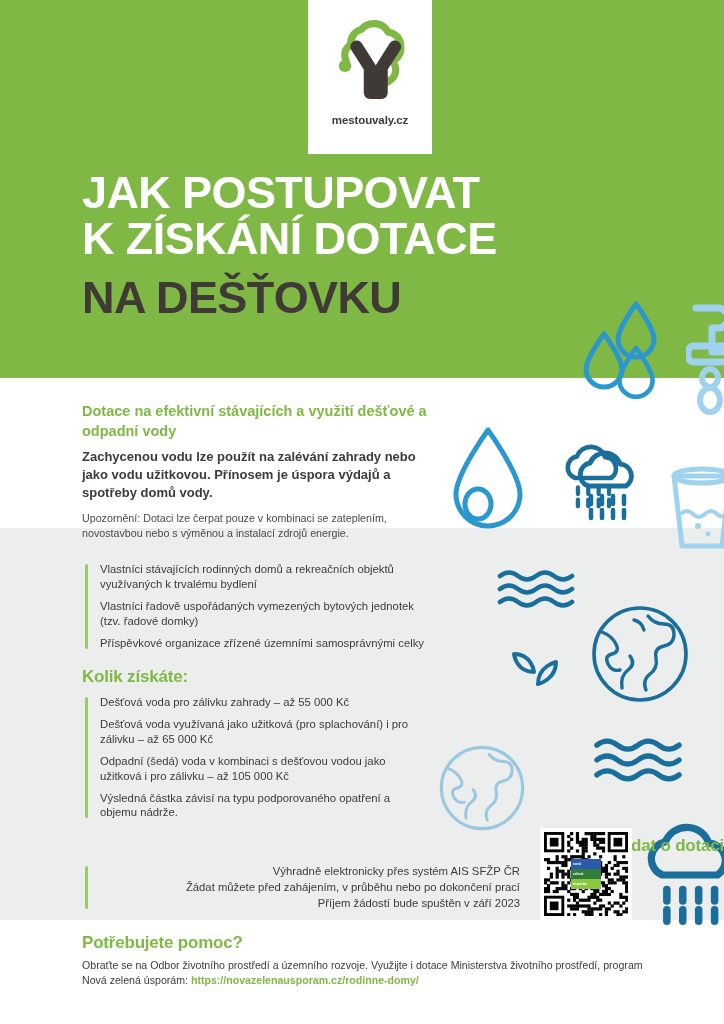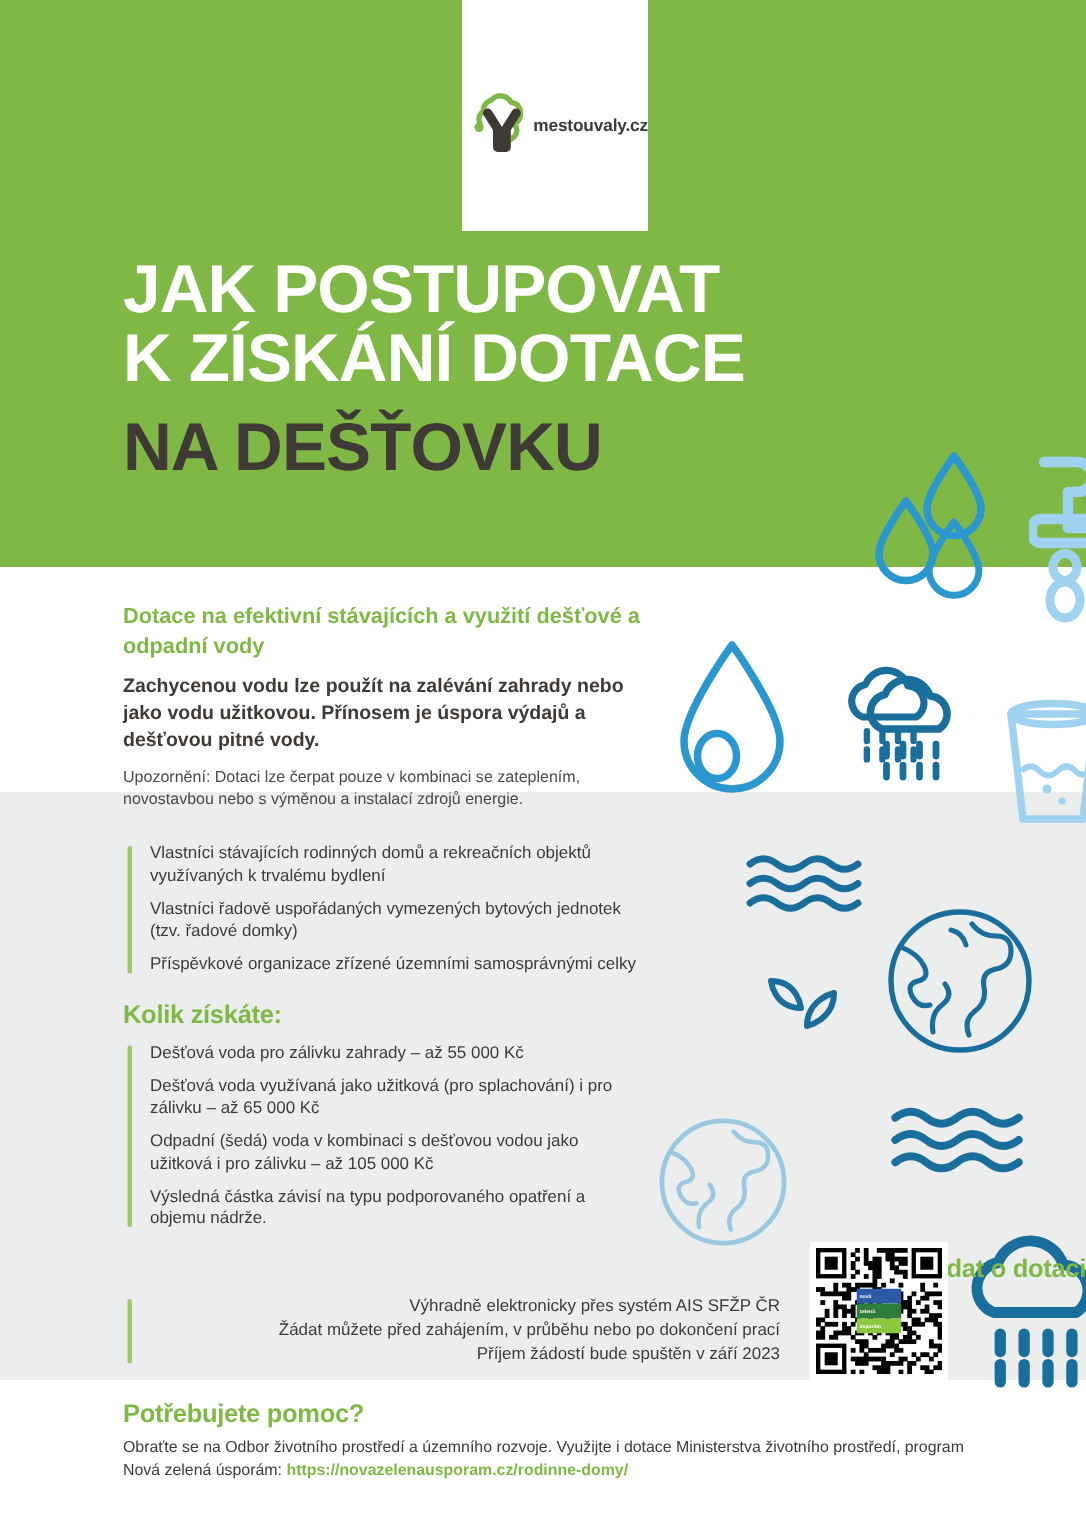--- a/index.html
+++ b/index.html
@@ -24,21 +24,21 @@
     background: #7fb845;
     z-index: 1;
   }
   .logo-card {
     position: absolute;
     left: 308px; top: 0;
     width: 124px; height: 154px;
     background: #ffffff;
     z-index: 5;
     display: flex;
-    flex-direction: row;
+    flex-direction: column;
     align-items: center;
     justify-content: flex-start;
     padding-top: 12px;
   }
   .logo-mark { width: 96px; height: 100px; }
   .logo-url {
     font-size: 11.5px;
     font-weight: bold;
     color: #3a3a3a;
     letter-spacing: -0.1px;
@@ -328,21 +328,21 @@
   <div class="headline-wrap">
     <div class="headline-1">JAK POSTUPOVAT</div>
     <div class="headline-2">K ZÍSKÁNÍ DOTACE</div>
     <div class="headline-3">NA DEŠŤOVKU</div>
   </div>
 
   <div class="content">
 
     <div class="sec">
       <div class="intro-title">Dotace na efektivní stávajících a využití dešťové a odpadní vody</div>
-      <div class="intro-strong">Zachycenou vodu lze použít na zalévání zahrady nebo jako vodu užitkovou. Přínosem je úspora výdajů a dešťovou pitné vody.</div>
+      <div class="intro-strong">Zachycenou vodu lze použít na zalévání zahrady nebo jako vodu užitkovou. Přínosem je úspora výdajů a spotřeby domů vody.</div>
       <div class="intro-note">Upozornění: Dotaci lze čerpat pouze v kombinaci se zateplením, novostavbou nebo s výměnou a instalací zdrojů energie.</div>
     </div>
 
     <div class="sec" style="margin-top:22px;">
       <div class="bullet-block">
         <div class="bullet-item">Vlastníci stávajících rodinných domů a rekreačních objektů využívaných k trvalému bydlení</div>
         <div class="bullet-item">Vlastníci řadově uspořádaných vymezených bytových jednotek (tzv. řadové domky)</div>
         <div class="bullet-item">Příspěvkové organizace zřízené územními samosprávnými celky</div>
       </div>
     </div>

